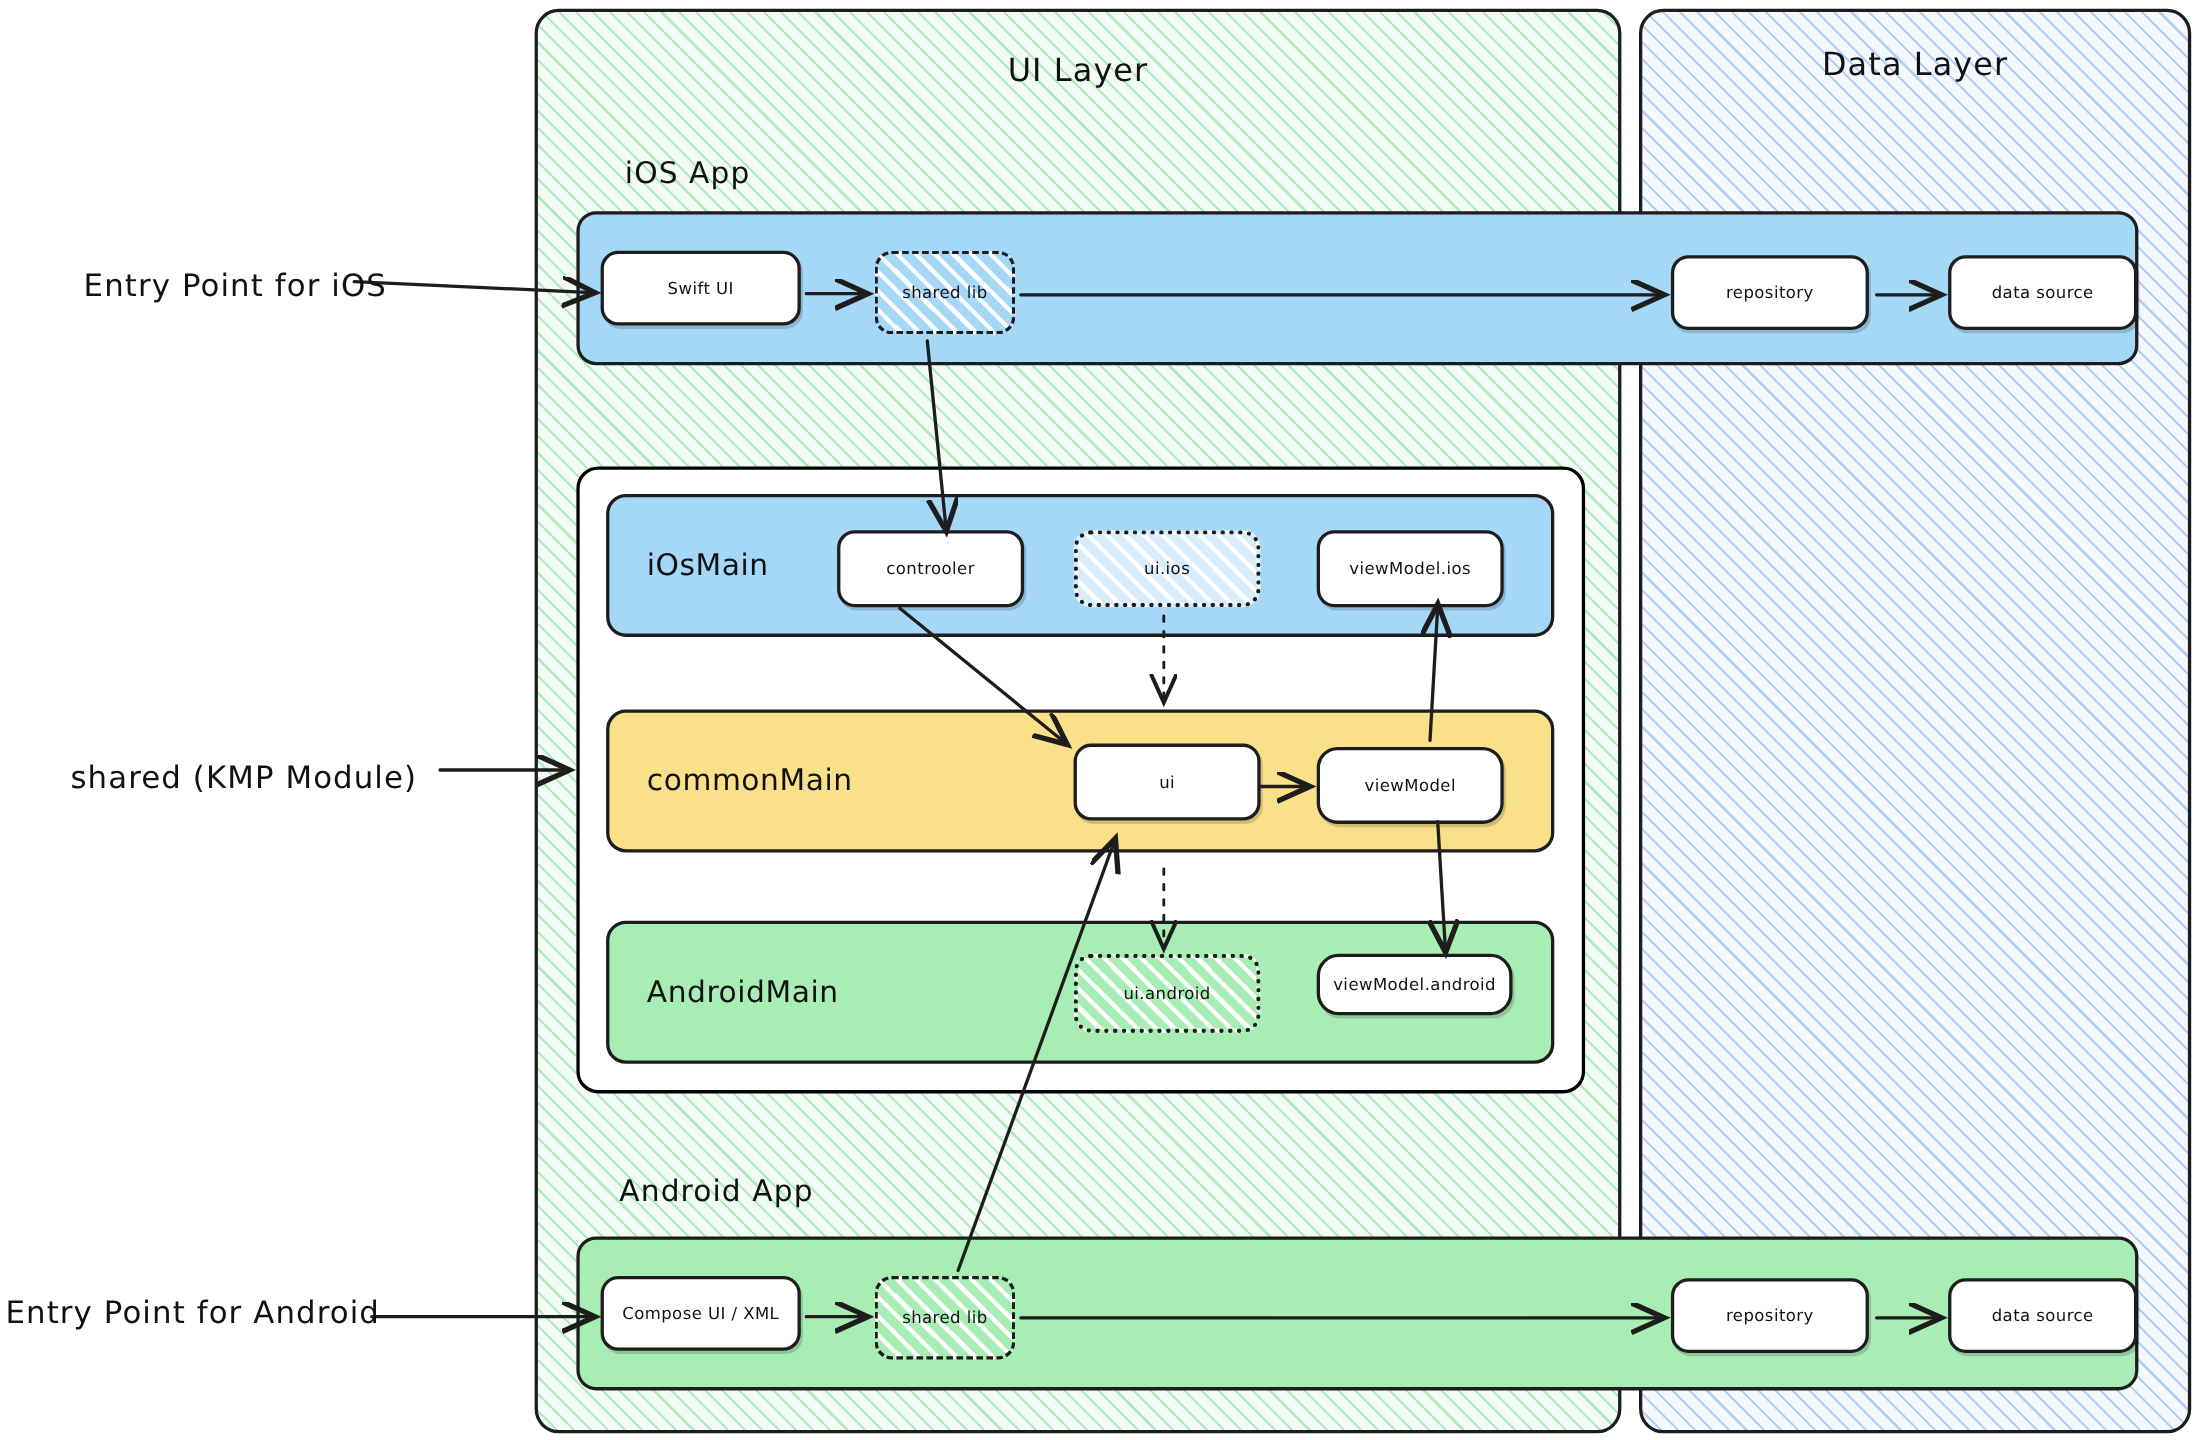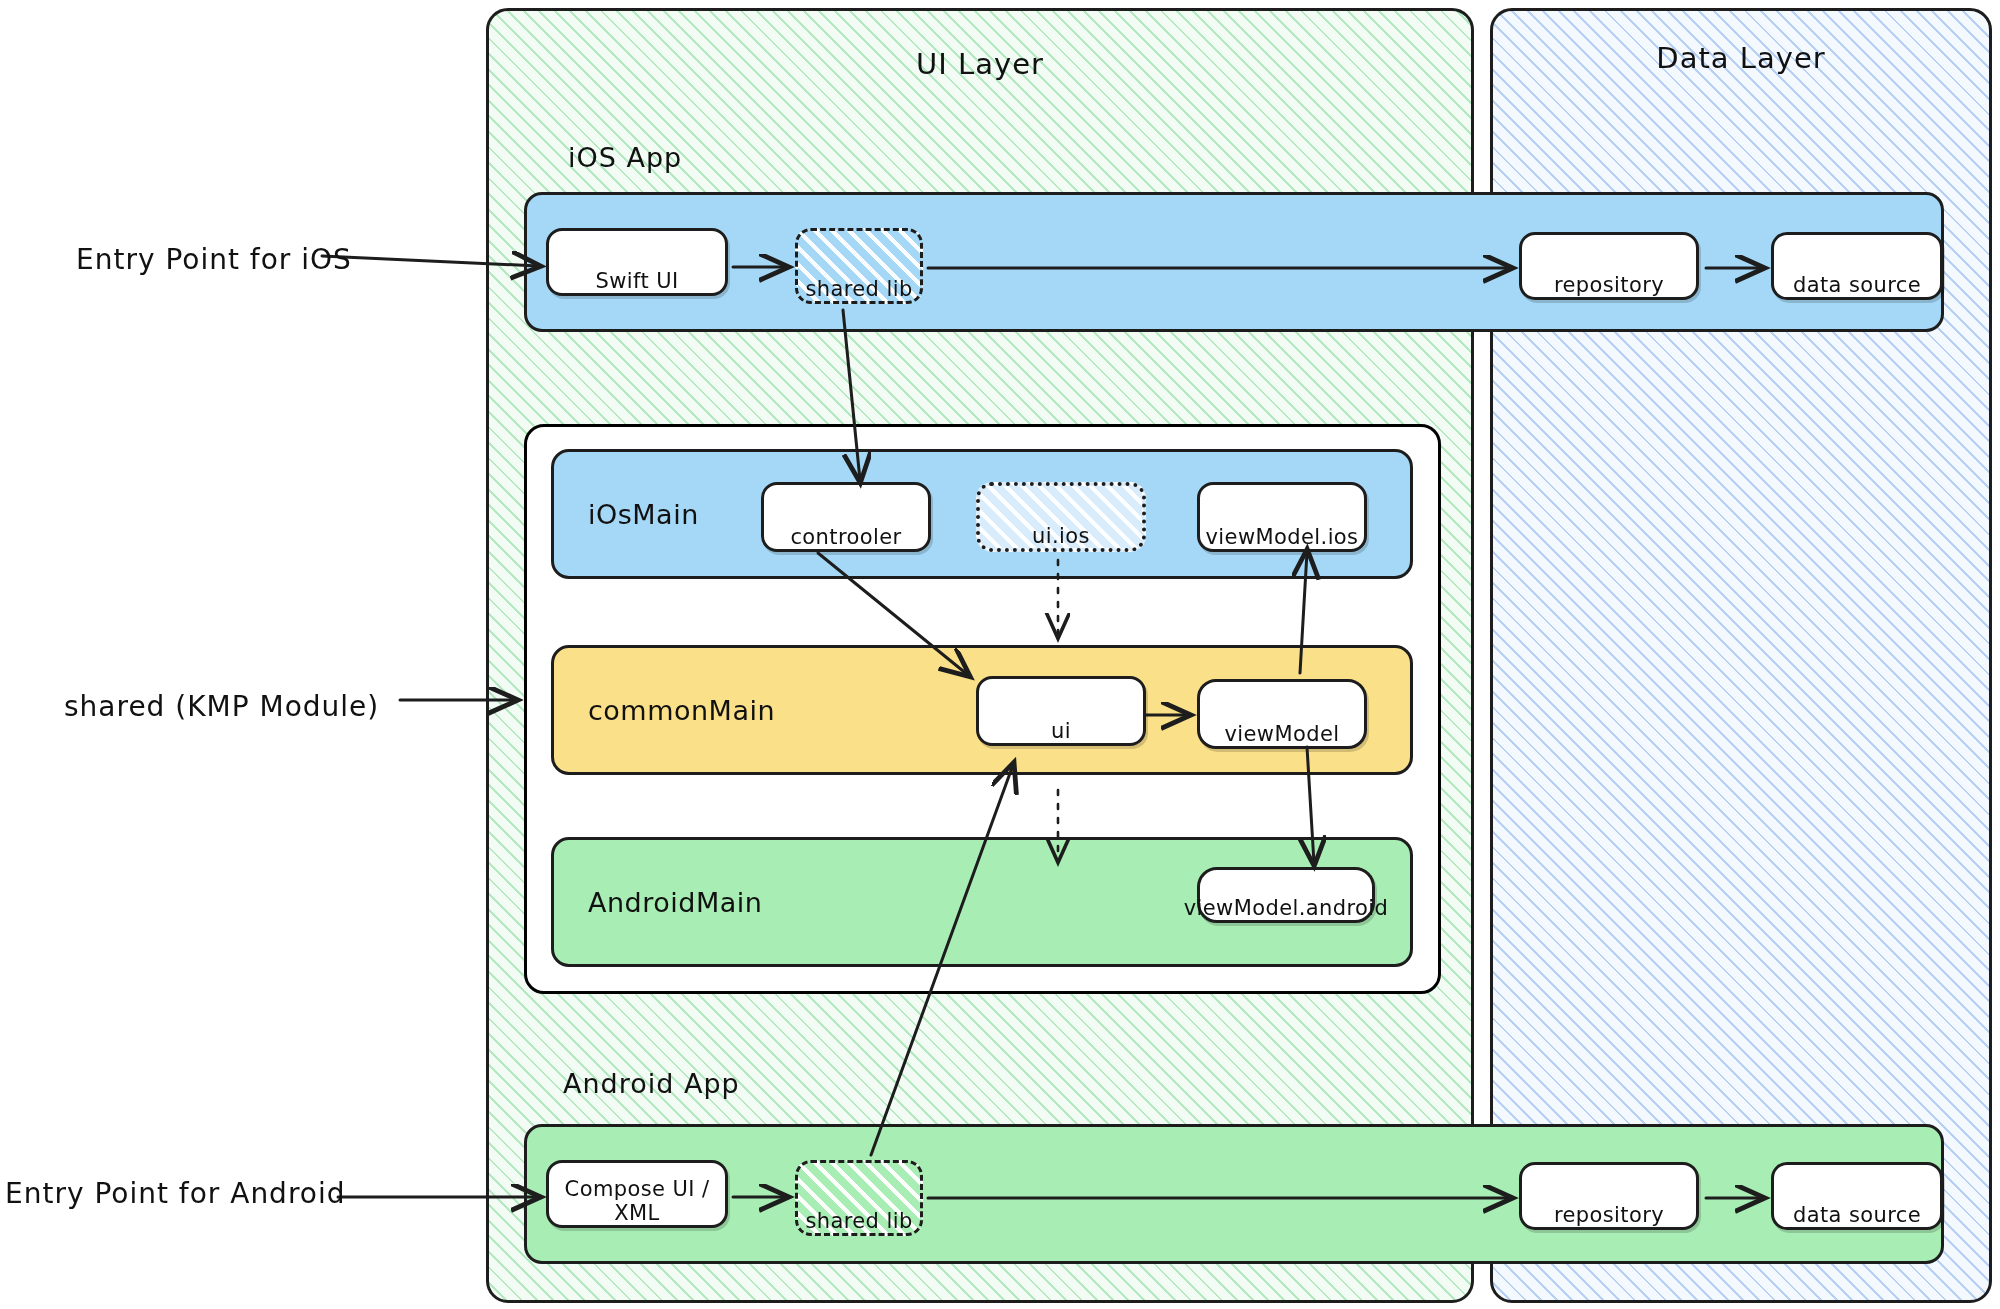--- a/index.html
+++ b/index.html
@@ -109,24 +109,24 @@
     color: #111111;
     letter-spacing: 0.5px;
     white-space: nowrap;
   }
 
   
   .node {
     position: absolute;
     box-sizing: border-box;
     display: flex;
-    align-items: flex-end;
+    align-items: center;
     justify-content: center;
     text-align: center;
-    font-size: 21px;
+    font-size: 15px;
     color: #111111;
     letter-spacing: 0.4px;
     border: 3px solid #1d1d1d;
     border-radius: 16px;
     background: #ffffff;
     z-index: 6;
     box-shadow: 2px 3px 0 rgba(0,0,0,0.16);
   }
 
   
@@ -242,20 +242,23 @@
     </div>
 
     <div class="node" style="left:670px; top:252px; width:170px; height:70px;border-radius:19px;">
       <span class="node-text">viewModel</span>
     </div>
 
     <div class="band band-droid" style="left:24px; top:410px; width:862px; height:130px;">
       <div class="band-label">AndroidMain</div>
     </div>
 
+    <div class="node ghost-dotted hatch-green" style="left:449px; top:440px; width:170px; height:72px;">
+      <span class="node-text small">ui.android</span>
+    </div>
 
     <div class="node" style="left:670px; top:440px; width:178px; height:56px;border-radius:20px;">
       <span class="node-text small">viewModel.android</span>
     </div>
   </div>
 
   <div class="row row-droid" style="left:524px; top:1124px; width:1420px; height:140px;">
   </div>
 
   <div class="node" style="left:546px; top:1160px; width:182px; height:68px;">

